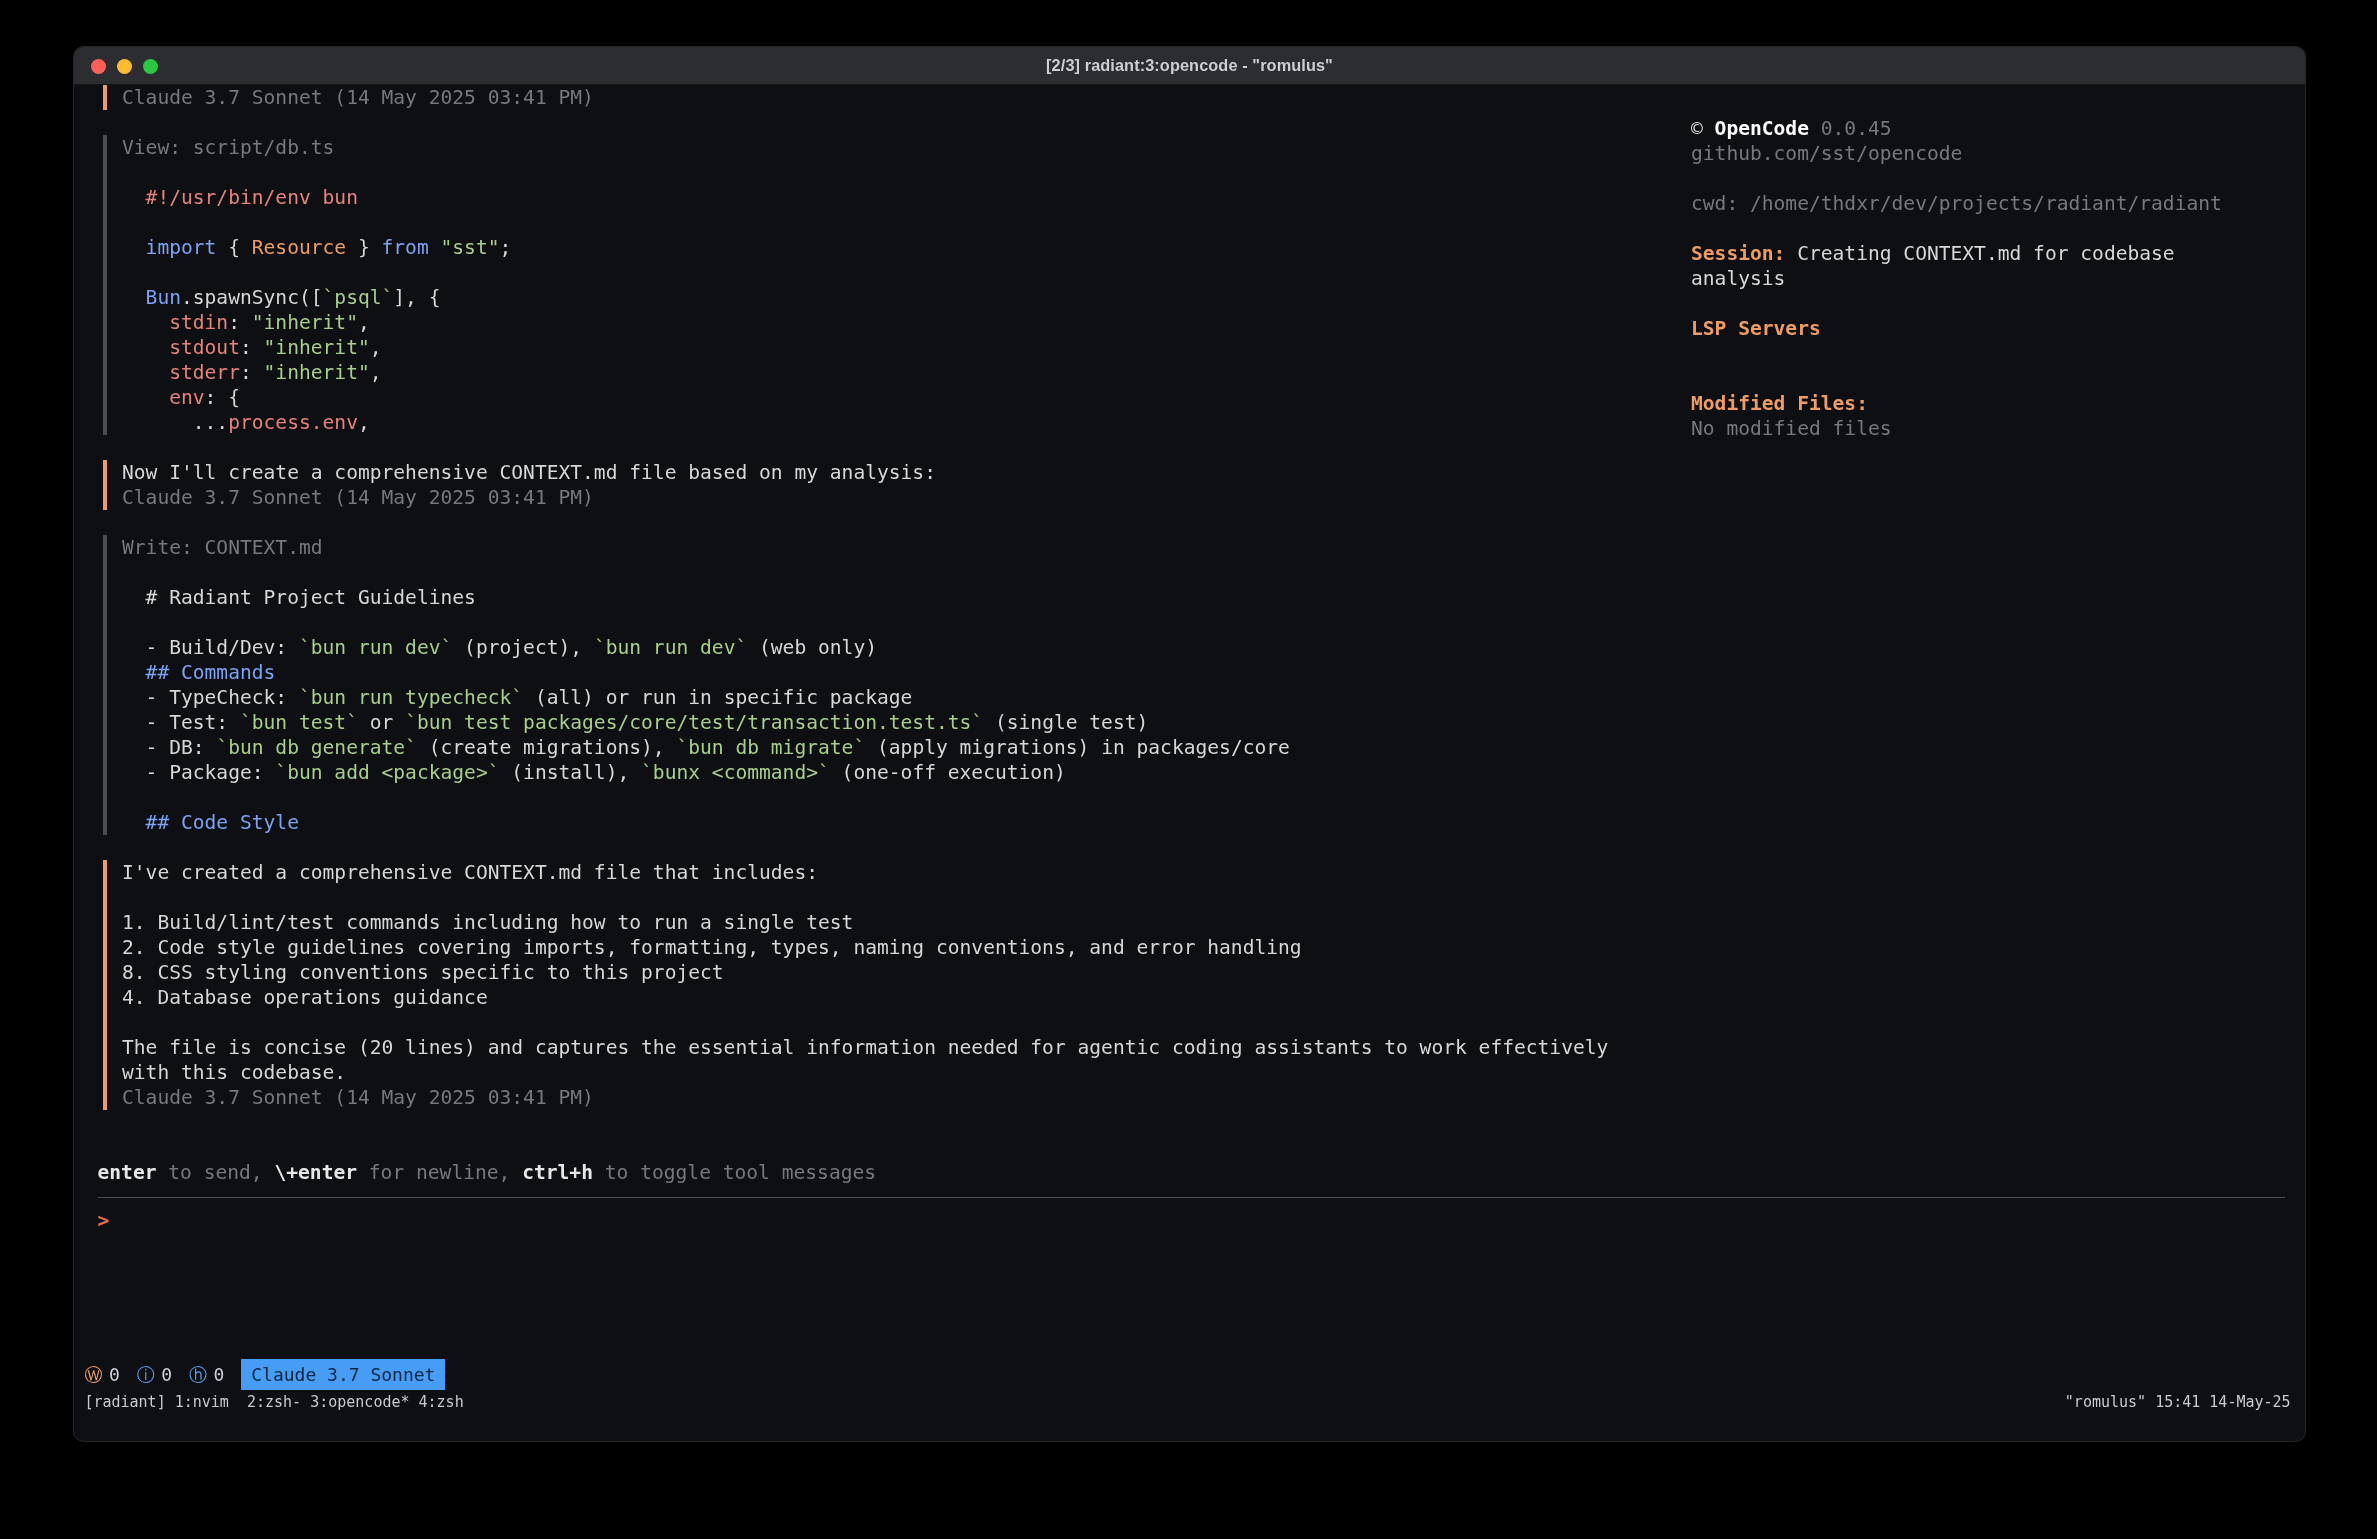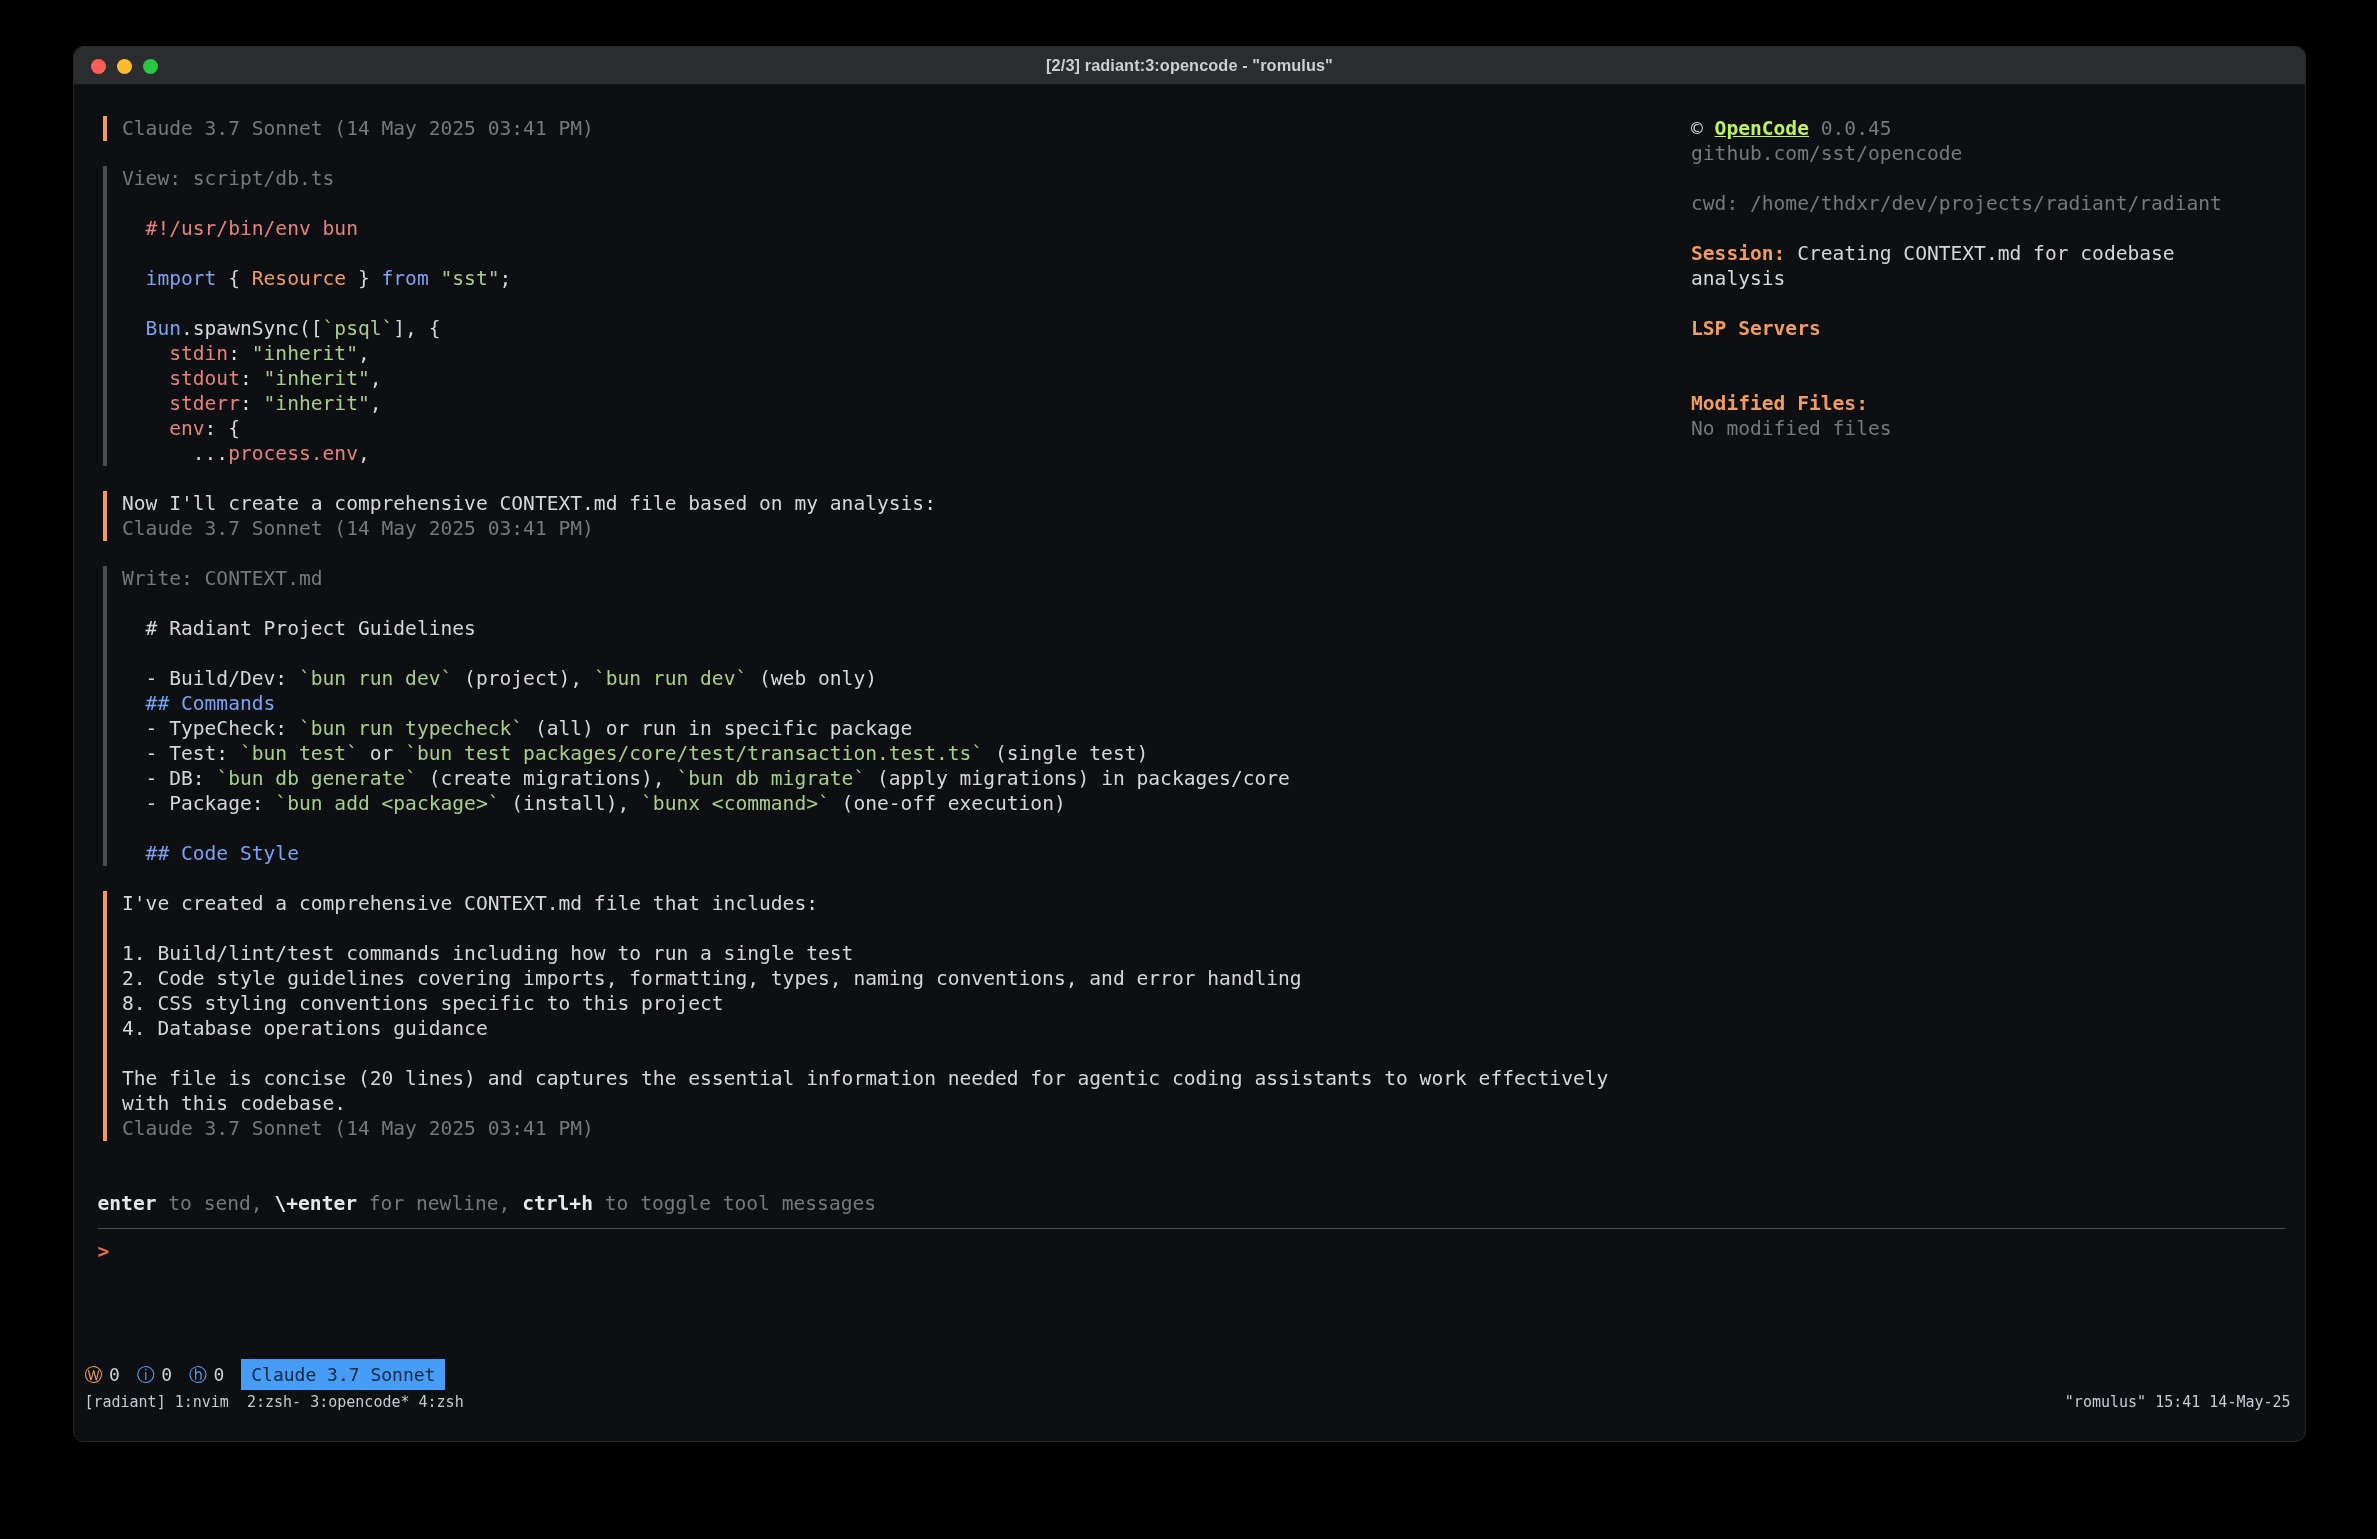--- a/index.html
+++ b/index.html
@@ -20,21 +20,20 @@
     font-family:"Liberation Sans", sans-serif; font-weight:bold;
     font-size:16.3px; color:#cdced2; letter-spacing:0.1px;
   }
   .traffic{ position:absolute; left:17px; top:0; height:38px; display:flex; align-items:center; gap:11px; }
   .tl{ width:15px; height:15px; border-radius:50%; display:inline-block; }
   .tl.red{ background:#ff5f57; } .tl.yellow{ background:#febc2e; } .tl.green{ background:#28c840; }
 
   .term{
     position:absolute; top:38px; left:0; right:0; bottom:0;
     font-size:19.6px; line-height:25px; color:#d6d7d8;
-    padding-top:31px;
   }
   .line{ white-space:pre; min-height:25px; }
 
   .msg{ margin:0 0 25px 29px; padding-left:15px; border-left:4.6px solid #4c4d52; }
   .msg.accent{ border-left-color:#ef9c62; }
 
   .hintbar{ margin:50px 0 0 23.5px; }
   .divider{ margin:11.7px 19.6px 0 23.5px; border-top:1.3px solid #4a4d52; }
   .promptline{ margin:10.4px 0 0 23.5px; }
   .c-prompt{ color:#ea6f48; font-weight:bold; }
@@ -65,21 +64,21 @@
 
   
   .c-fg{ color:#d6d7d8; }
   .c-dim{ color:#76787c; }
   .c-orange{ color:#ef9c62; }
   .c-orange-b{ color:#ef9c62; font-weight:bold; }
   .c-blue{ color:#7ca3f2; }
   .c-green{ color:#a8cf8a; }
   .c-red{ color:#e5827d; }
   .c-key{ color:#e6e7e9; font-weight:bold; }
-  .c-bold{ color:#bef264; font-weight:bold;text-decoration:underline; }
+  .c-bold{ color:#ffffff; font-weight:bold; }
 </style>
 </head>
 <body>
 
 <div class="window">
   <div class="titlebar">
     <div class="traffic">
       <span class="tl red"></span>
       <span class="tl yellow"></span>
       <span class="tl green"></span>

